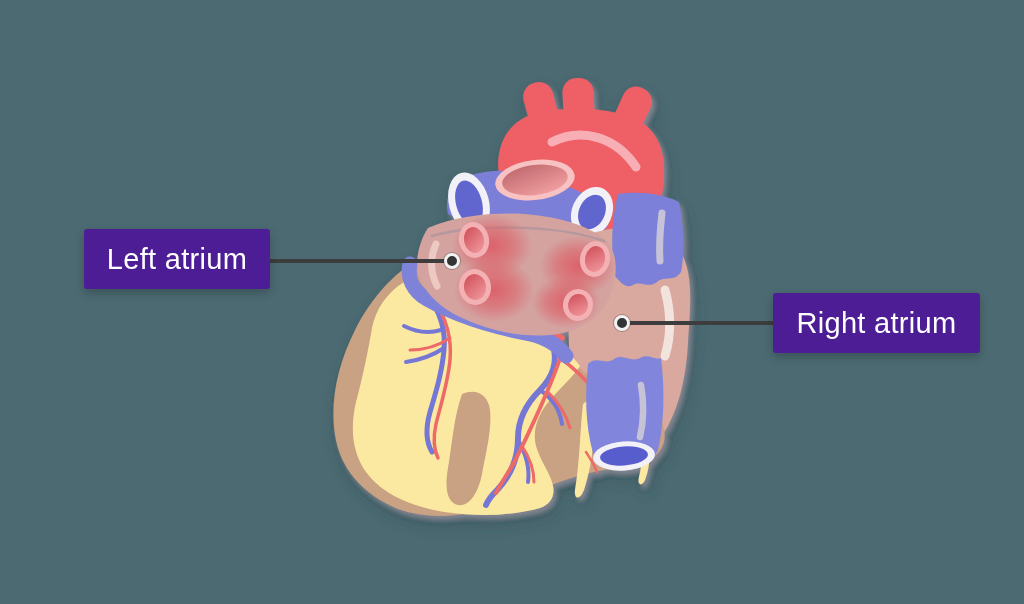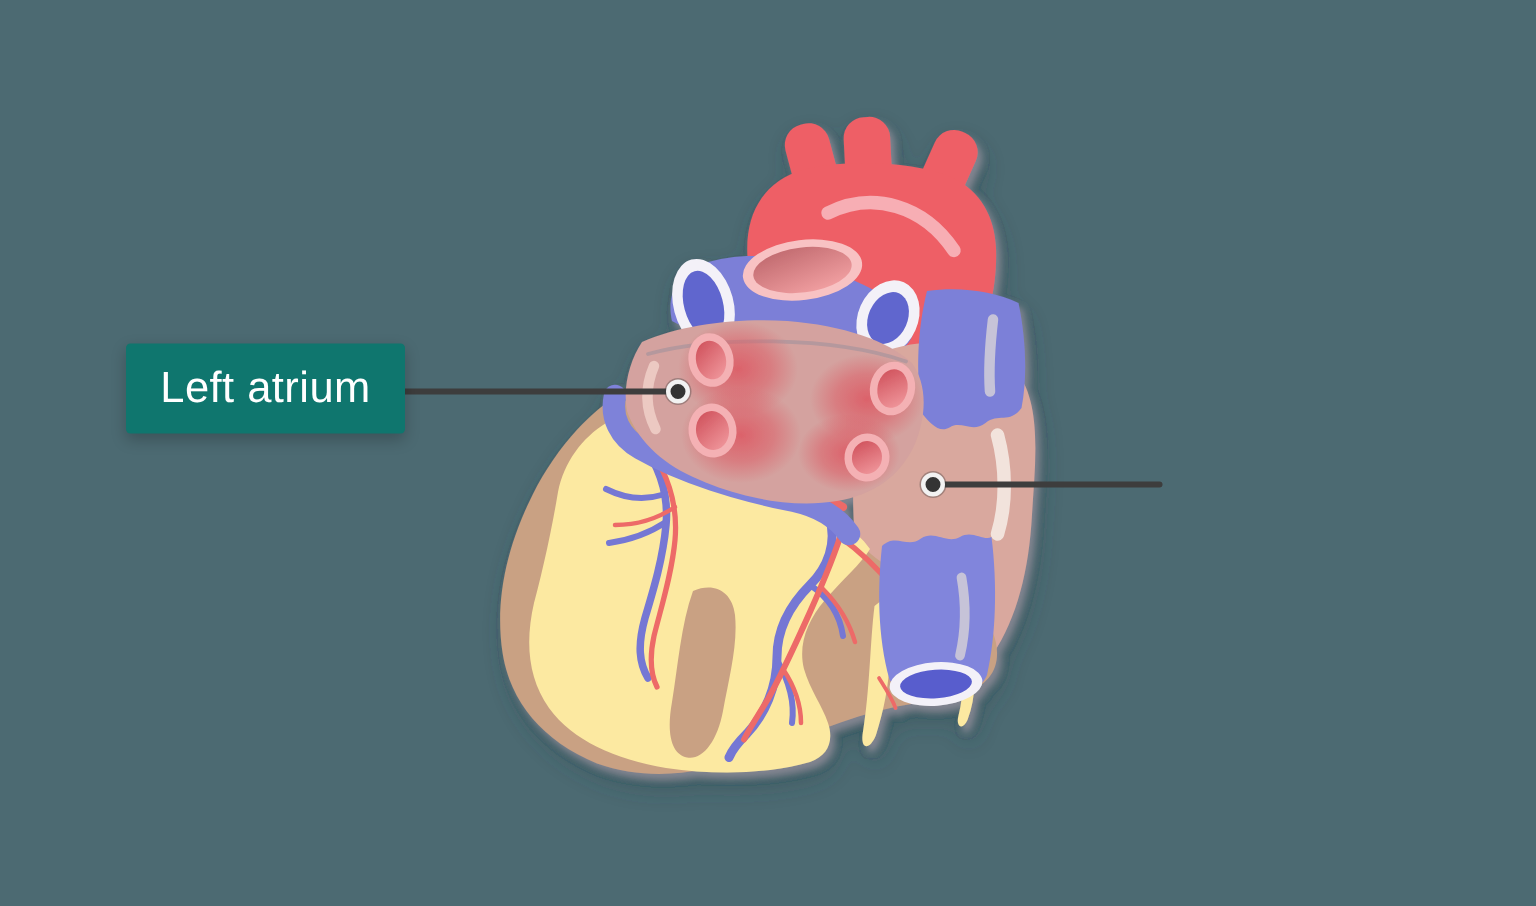--- a/index.html
+++ b/index.html
@@ -5,21 +5,21 @@
   html,body{margin:0;padding:0;}
   body{
     width:1024px;height:604px;overflow:hidden;
     background:#4c6a72;
     font-family:"Liberation Sans", sans-serif;
   }
   .stage{position:relative;width:1024px;height:604px;}
   .heart-svg{position:absolute;left:0;top:0;}
   .label-box{
     position:absolute;display:flex;align-items:center;justify-content:center;
-    background:#0f766e;color:#fff;font-size:29px;letter-spacing:.3px;
+    background:#4c1d95;color:#fff;font-size:29px;letter-spacing:.3px;
     border-radius:3px;box-shadow:0 4px 10px rgba(0,0,0,.22);
     white-space:nowrap;
   }
   .label-left{left:84px;top:229px;width:186px;height:60px;}
   .label-right{left:773px;top:293px;width:207px;height:60px;}
   .leader{position:absolute;height:4px;background:#3d3d3d;border-radius:2px;}
   .leader-left{left:268px;top:259px;width:182px;}
   .leader-right{left:624px;top:321px;width:151px;}
   .dot{
     position:absolute;width:10px;height:10px;border-radius:50%;
@@ -183,14 +183,17 @@
   </svg>
 
   <div class="leader leader-left"></div>
   <div class="dot dot-left"></div>
   <div class="label-box label-left">
     <span>Left atrium</span>
   </div>
 
   <div class="leader leader-right"></div>
   <div class="dot dot-right"></div>
+  <div class="label-box label-right">
+    <span>Right atrium</span>
+  </div>
 
 </div>
 
 </body></html>

